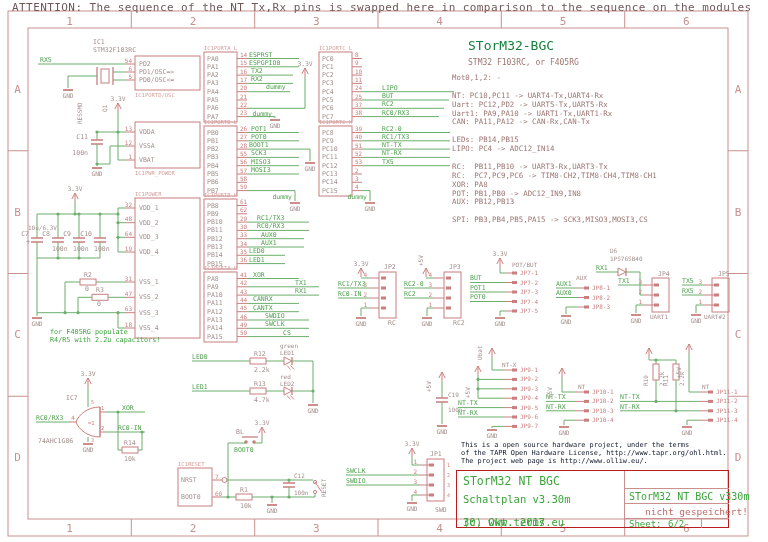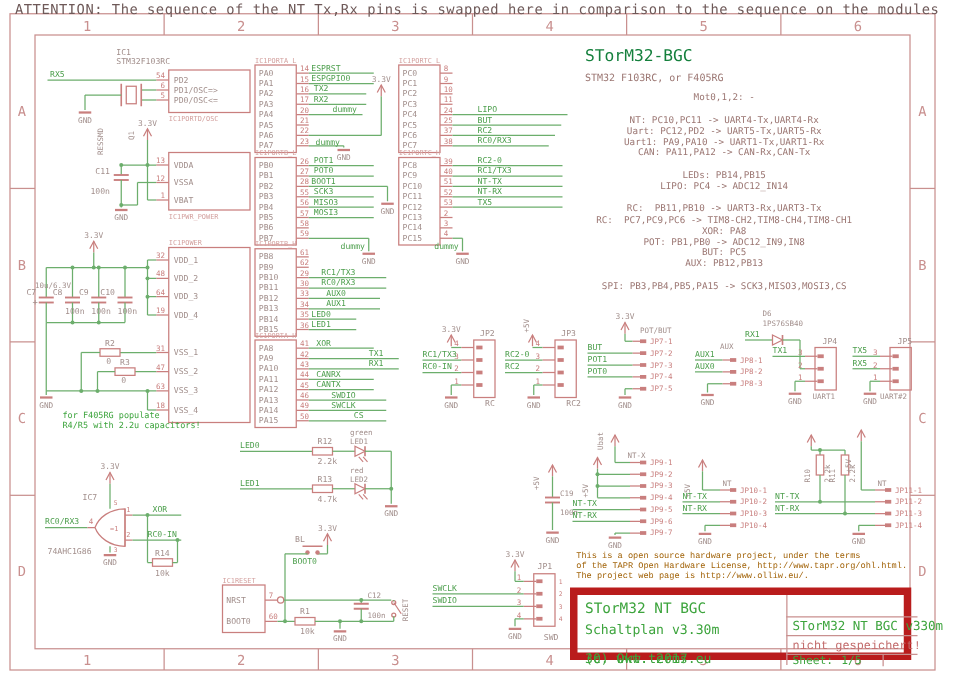--- a/index.html
+++ b/index.html
@@ -4,35 +4,35 @@
 <style>
   html,body{margin:0;padding:0;background:#fff;}
   #page{position:relative;width:768px;height:542px;background:#ffffff;overflow:hidden;
         font-family:"DejaVu Sans Mono",monospace;}
   .abs{position:absolute;}
   #attention{left:12px;top:1px;font-size:11px;letter-spacing:.42px;color:#6e5958;white-space:nowrap;}
   #schematic{left:0;top:0;}
   svg text{font-family:"DejaVu Sans Mono",monospace;}
   #info-title{left:468px;top:38px;font-size:13px;color:#15803d;white-space:nowrap;}
   #info-subtitle{left:468px;top:58px;font-size:8px;color:#9b7672;white-space:nowrap;}
-  #info-lines{left:477px;top:73px;color:#9b7672;text-align:center;}
+  #info-lines{left:452px;top:73px;color:#9b7672;}
   #info-lines div{height:8.9px;font-size:7.4px;white-space:pre;}
-  #license{left:461px;top:441px;color:#a16207;font-family:Liberation Mono, monospace;}
+  #license{left:461px;top:441px;color:#0f172a;}
   #license div{height:7.9px;font-size:6.9px;white-space:pre;}
-  #titleblock{left:456px;top:470px;width:273px;height:58px;border:6px solid #b91c1c;box-sizing:border-box;}
+  #titleblock{left:456px;top:470px;width:273px;height:58px;border:1px solid #b91c1c;box-sizing:border-box;}
   .tbl{position:absolute;left:0;top:0;width:167px;height:56px;border-right:1px solid #c9908f;}
   .tbr{position:absolute;left:167px;top:0;width:105px;height:56px;}
   .tbrow{position:absolute;left:0;width:105px;box-sizing:border-box;border-top:1px solid #c9908f;padding-left:11px;}
   .green{color:#3da43d;white-space:nowrap;}
   #tb-project{position:absolute;left:6px;top:3px;font-size:11.5px;}
   #tb-doc{position:absolute;left:6px;top:22px;font-size:10.5px;}
   #tb-date{position:absolute;left:6px;top:33px;font-size:10.5px;margin-top:12px;}
   #tb-copy{position:absolute;left:6px;top:45px;font-size:10.5px;}
   #tb-name{position:absolute;left:5px;top:2px;font-size:10px;}
-  #tb-status{position:absolute;left:5px;top:2px;font-size:9.5px;color:#c26a6a;white-space:nowrap;font-family:Liberation Mono, monospace;}
+  #tb-status{position:absolute;left:21px;top:2px;font-size:9.5px;color:#c26a6a;white-space:nowrap;}
   #tb-sheetrow span{font-size:9px;}
 </style>
 </head>
 <body>
 
 <div id="page">
   <svg id="schematic" class="abs" width="768" height="542" viewBox="0 0 768 542">
       <g>
         <rect x="8" y="11" width="740" height="525" fill="none" stroke="#c9908f" stroke-width="1"></rect>
         <rect x="28" y="28" width="700" height="491" fill="none" stroke="#c9908f" stroke-width="1"></rect>
@@ -952,21 +952,20 @@
       <div>Uart1: PA9,PA10 -&gt; UART1-Tx,UART1-Rx</div>
       <div>CAN: PA11,PA12 -&gt; CAN-Rx,CAN-Tx</div>
       <div></div>
       <div>LEDs: PB14,PB15</div>
       <div>LIPO: PC4 -&gt; ADC12_IN14</div>
       <div></div>
       <div>RC:  PB11,PB10 -&gt; UART3-Rx,UART3-Tx</div>
       <div>RC:  PC7,PC9,PC6 -&gt; TIM8-CH2,TIM8-CH4,TIM8-CH1</div>
       <div>XOR: PA8</div>
       <div>POT: PB1,PB0 -&gt; ADC12_IN9,IN8</div>
-      <div>BUT: PC5</div>
       <div>AUX: PB12,PB13</div>
       <div></div>
       <div>SPI: PB3,PB4,PB5,PA15 -&gt; SCK3,MISO3,MOSI3,CS</div>
       <div></div>
     </div>
 
   <div id="license" class="abs">
       <div>This is a open source hardware project, under the terms</div>
       <div>of the TAPR Open Hardware License, http://www.tapr.org/ohl.html.</div>
       <div>The project web page is http://www.olliw.eu/.</div>
@@ -981,18 +980,18 @@
     </div>
     <div class="tbr">
       <div class="tbrow" style="top:17px;height:15px;">
         <div id="tb-name" class="green">STorM32 NT BGC v330m</div>
       </div>
       <div class="tbrow" style="top:32px;height:15px;">
         <div id="tb-status">nicht gespeichert!</div>
       </div>
       <div class="tbrow" style="top:47px;height:9px;" id="tb-sheetrow">
         <span class="green" style="position:absolute;left:5px;top:0;">Sheet:</span>
-        <span class="green" style="position:absolute;left:44px;top:0;">1/5</span>
+        <span class="green" style="position:absolute;left:44px;top:0;">6/2</span>
         <span style="position:absolute;left:77px;top:0;height:9px;border-left:1px solid #c9908f;"></span>
       </div>
     </div>
   </div>
 </div>
 
 </body></html>

